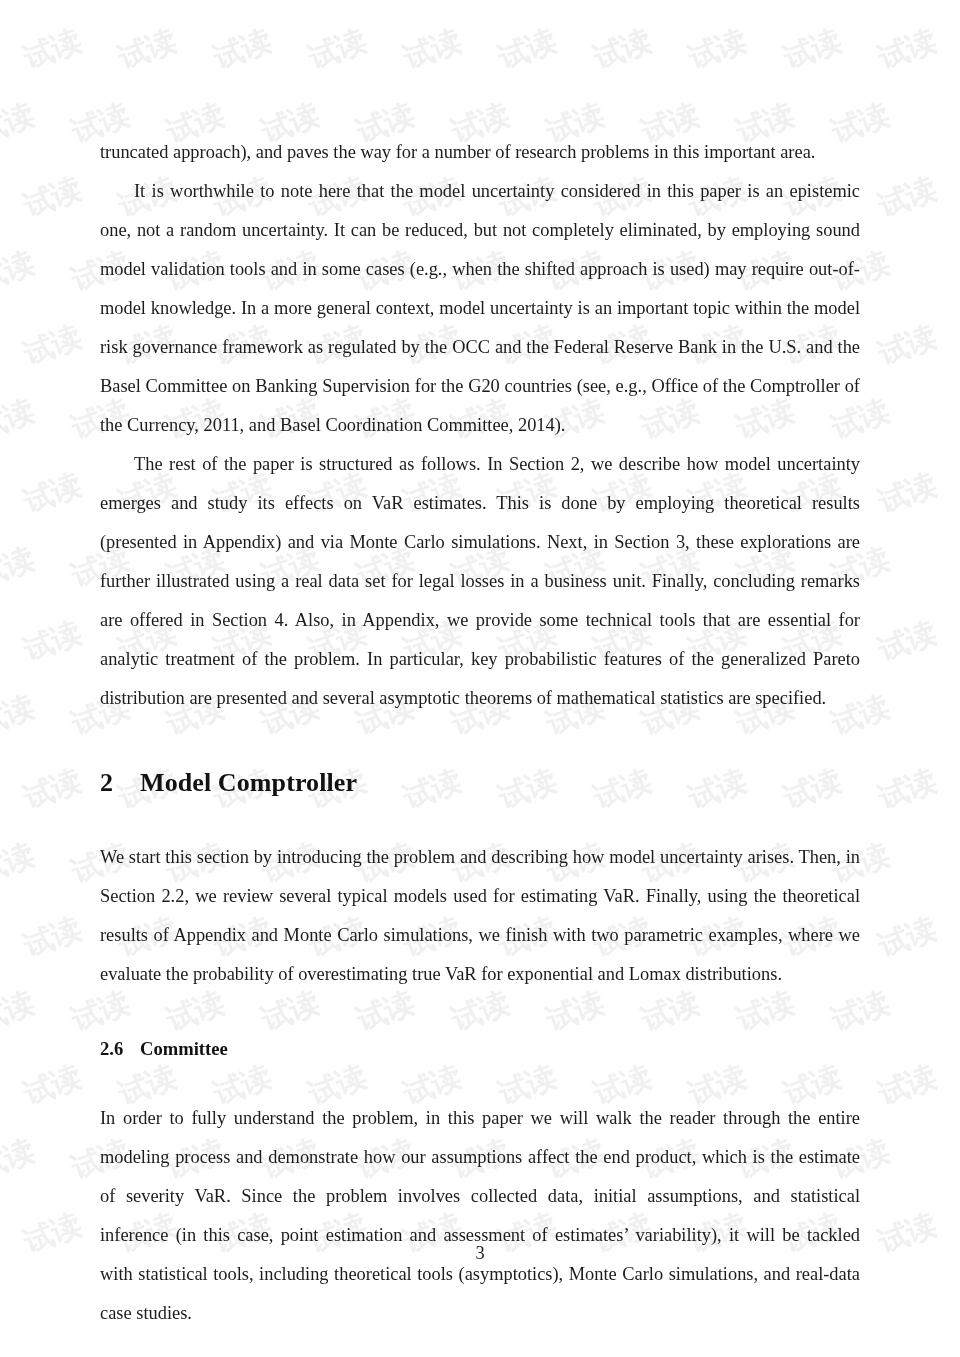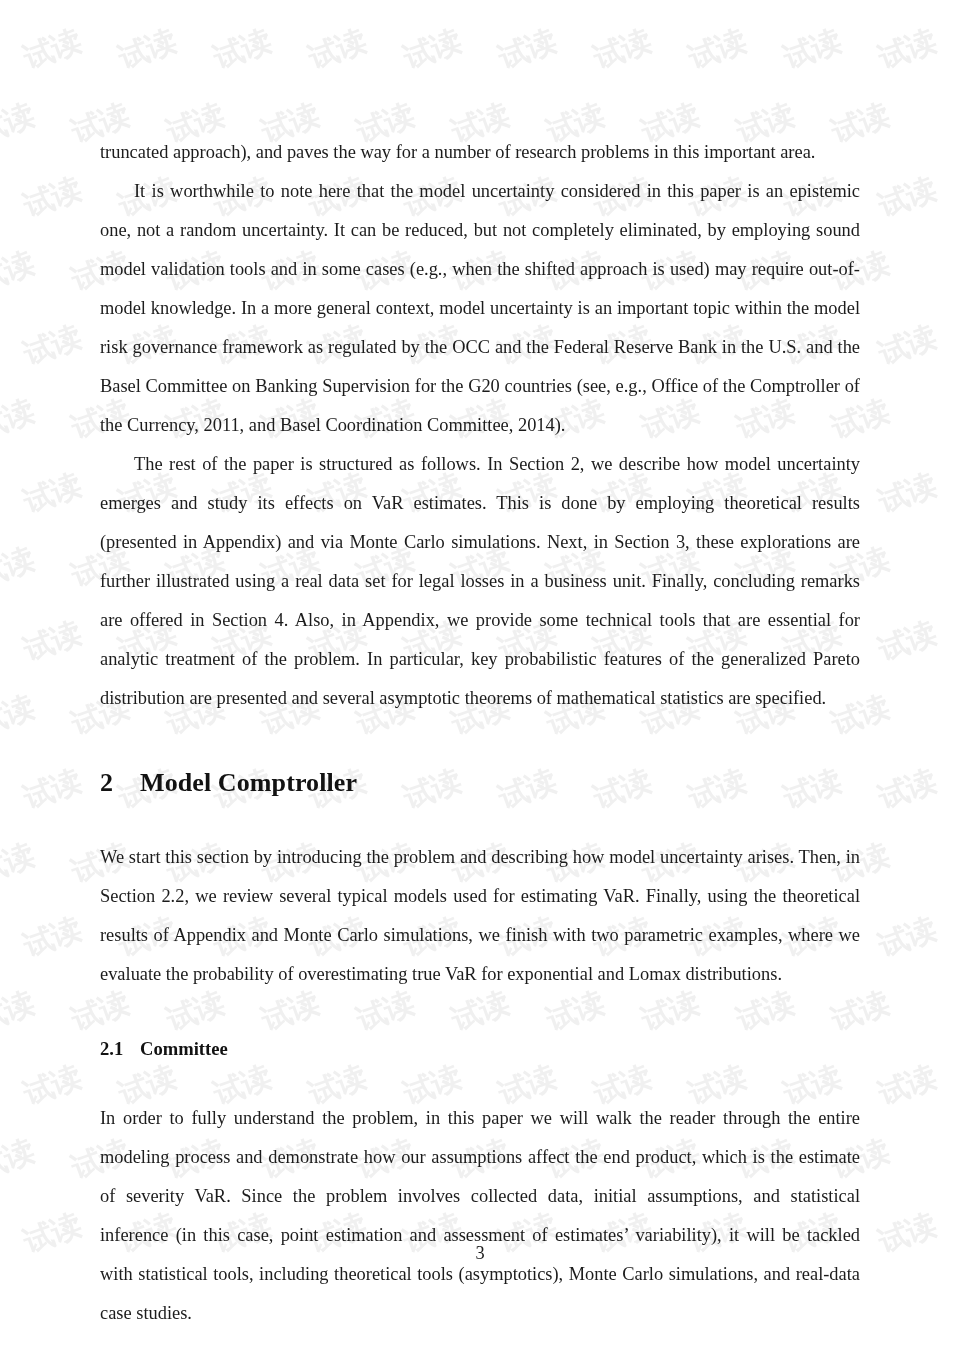--- a/index.html
+++ b/index.html
@@ -146,21 +146,21 @@
       <span class="num">2</span><span>Model Comptroller</span>
     </h2>
 
     <div class="gap-after-section"></div>
 
     <p class="body-text">We start this section by introducing the problem and describing how model uncertainty arises. Then, in Section 2.2, we review several typical models used for estimating VaR. Finally, using the theoretical results of Appendix and Monte Carlo simulations, we finish with two parametric examples, where we evaluate the probability of overestimating true VaR for exponential and Lomax distributions.</p>
 
     <div class="gap-before-sub"></div>
 
     <h3 class="subsection-title">
-      <span class="num">2.1</span><span>Committee</span>
+      <span class="num">2.6</span><span>Committee</span>
     </h3>
 
     <div class="gap-after-sub"></div>
 
     <p class="body-text">In order to fully understand the problem, in this paper we will walk the reader through the entire modeling process and demonstrate how our assumptions affect the end product, which is the estimate of severity VaR. Since the problem involves collected data, initial assumptions, and statistical inference (in this case, point estimation and assessment of estimates’ variability), it will be tackled with statistical tools, including theoretical tools (asymptotics), Monte Carlo simulations, and real-data case studies.</p>
 
   </div>
 
   <div class="page-number">3</div>
 

